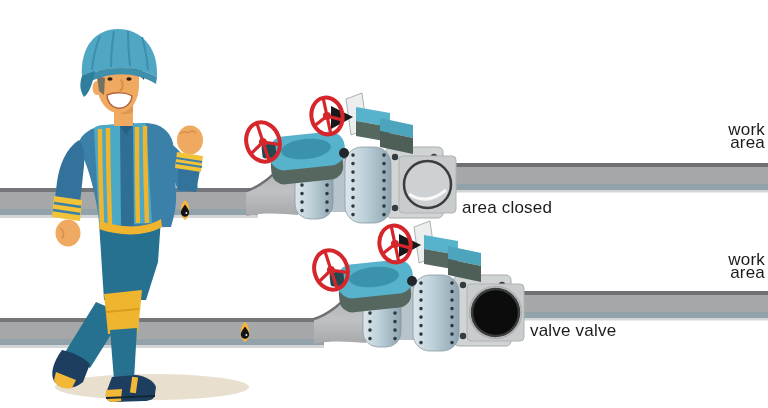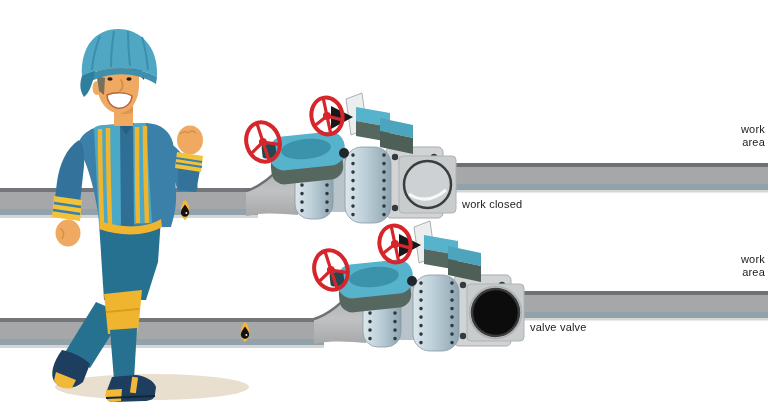--- a/index.html
+++ b/index.html
@@ -2,21 +2,21 @@
 <html><head>
 <meta charset="utf-8">
 <style>
   html,body{margin:0;padding:0;background:#ffffff;}
   .stage{
     position:relative; width:768px; height:408px; background:#ffffff;
     overflow:hidden; font-family:"Liberation Sans", sans-serif;
   }
   .stage svg{position:absolute; left:0; top:0;}
   .lbl{
-    position:absolute; font-size:11px; color:#1c1c1c; letter-spacing:.2px;
+    position:absolute; font-size:17px; color:#1c1c1c; letter-spacing:.2px;
     white-space:nowrap;
   }
   .wa{ right:3px; width:70px; text-align:right; line-height:13px; }
   .wa span{display:block;}
 </style>
 </head>
 <body>
 
 <div class="stage">
 
@@ -227,21 +227,21 @@
 
     <g>
       <path d="M82,77 C80,46 96,29 118,29 C141,29 157,47 157,72 L157,77 C133,64 105,66 82,77 Z" fill="#4fa7c3"></path>
       <path d="M100,36 C96,46 93,58 92,70 M114,31 C112,44 111,56 111,67 M128,31 C128,44 129,56 130,66 M142,37 C145,47 147,58 148,70" stroke="#3a8fae" stroke-width="2" fill="none"></path>
       <path d="M82,77 C105,66 133,64 157,77 L156,84 C132,70 106,72 84,85 Z" fill="#3e8fac"></path>
       <path d="M82,76 C86,74 91,72 95,71 C93,82 90,92 84,97 C79,90 80,82 82,76 Z" fill="#2f7e9c"></path>
     </g>
   </g>
 </svg>
 
-<div class="lbl" style="left:462px; top:198px;">work closed</div>
+<div class="lbl" style="left:462px; top:198px;">area closed</div>
 <div class="lbl" style="left:530px; top:321px;">valve valve</div>
 <div class="lbl wa" style="top:123px;">
   <span>work</span>
   <span>area</span>
 </div>
 <div class="lbl wa" style="top:253px;">
   <span>work</span>
   <span>area</span>
 </div>
 

